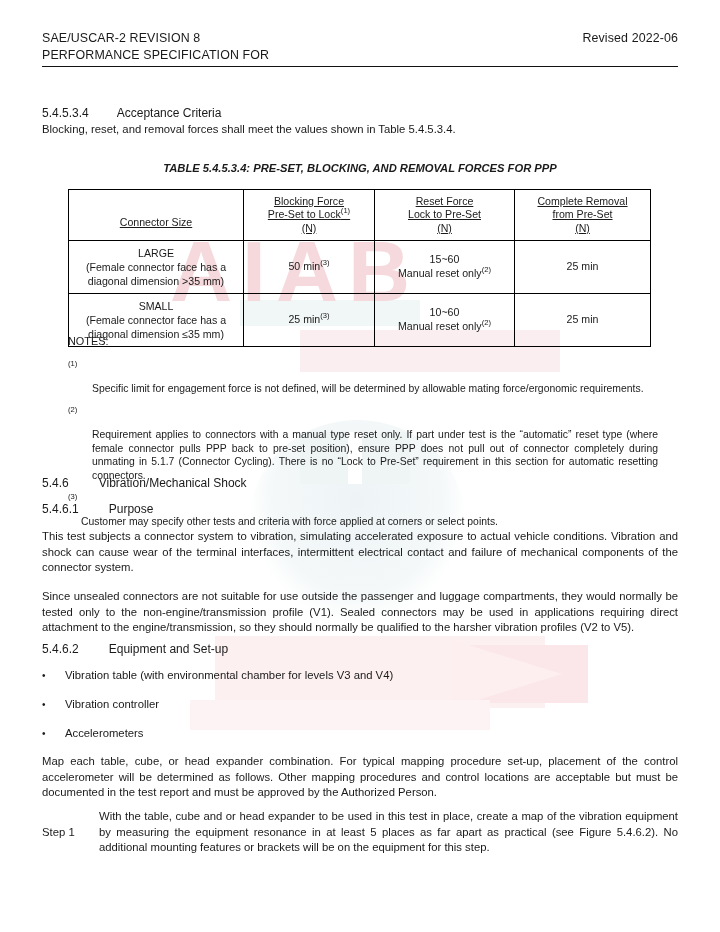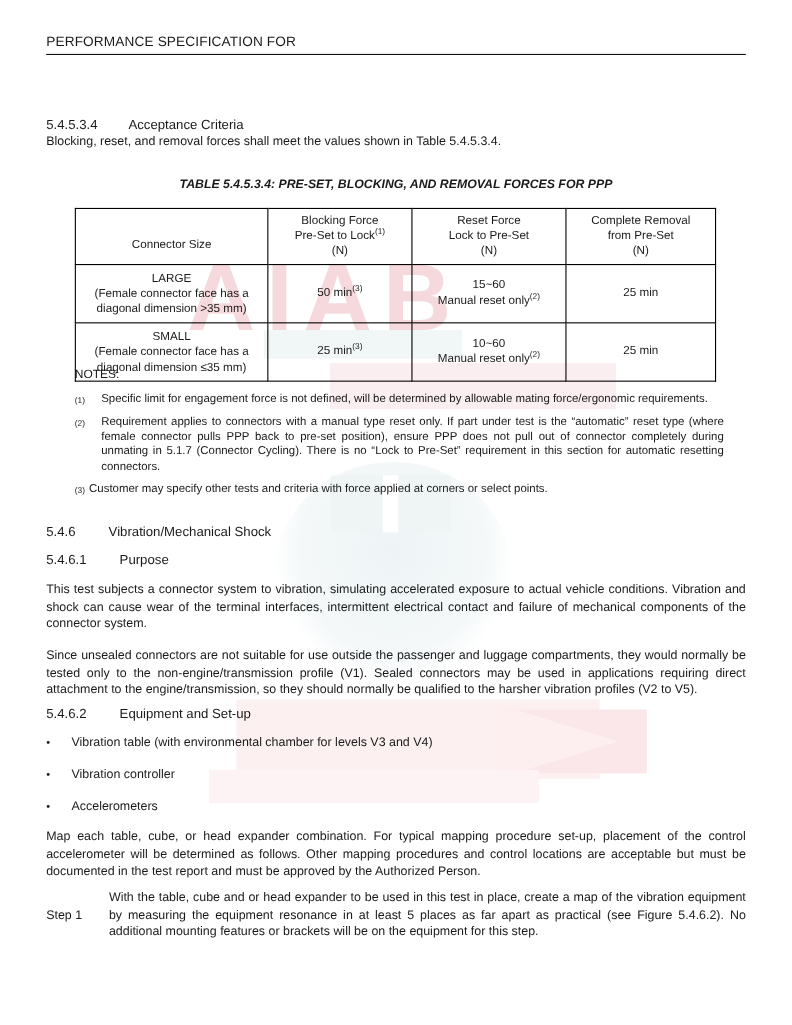--- a/index.html
+++ b/index.html
@@ -162,39 +162,39 @@
     font-size: 10.6px;
     line-height: 13.6px;
     text-align: center;
     vertical-align: middle;
     padding: 3px 2px;
   }
   .col-size  { width: 175px; }
   .col-block { width: 131px; }
   .col-reset { width: 140px; }
   .col-remov { width: 136px; }
-  td.hdr-cell { height: 44px; }
+  td.hdr-cell { height: 44px; text-decoration: underline; }
   td.size-cell { height: 46px; }
   .size-label-wrap { line-height: 14.2px; }
   .size-title { display: block; }
   .size-sub { display: block; }
   .hdr-size-inner { padding-top: 16px; }
   sup { font-size: 7.6px; vertical-align: super; line-height: 0; }
 
   
   .notes-wrap { position: absolute; left: 68px; top: 334px; width: 610px; }
   .notes-title { font-size: 10.9px; line-height: 15px; }
   .note-item {
     display: flex;
     font-size: 10.4px;
     line-height: 13.4px;
     margin-top: 7px;
   }
   .note-marker { flex: 0 0 auto; font-size: 7.6px; padding-top: 1px; }
-  .note-text { text-align: justify; }
+  .note-text { text-align: justify; margin-top: 26px; }
   .note-1 .note-marker, .note-2 .note-marker { width: 24px; }
   .note-1 .note-text, .note-2 .note-text { width: 566px; }
   .note-3 .note-marker { width: 13px; }
   .note-3 .note-text { width: 577px; }
 
   
   .bullet-item {
     display: flex;
     font-size: 11.3px;
     line-height: 15.5px;
@@ -222,20 +222,24 @@
     <div class="wm wm-pink-band"></div>
     <div class="wm wm-pink-tall"></div>
     <div class="wm wm-pink-arrow"></div>
     <div class="wm wm-pink-low"></div>
   </div>
 
   <div class="content">
 
     <div class="doc-header">
       <div class="hdr-row">
+        <span>SAE/USCAR-2 REVISION 8</span>
+        <span>Revised 2022-06</span>
+      </div>
+      <div class="hdr-row">
         <span>PERFORMANCE SPECIFICATION FOR</span>
       </div>
       <div class="hdr-rule"></div>
     </div>
 
     <div class="sec-block" style="top:105px;">
       <div class="sec-heading"><span>5.4.5.3.4</span><span style="display:inline-block;width:28px;"></span><span>Acceptance Criteria</span></div>
     </div>
     <div class="sec-block" style="top:122px;">
       <p class="para">Blocking, reset, and removal forces shall meet the values shown in Table 5.4.5.3.4.</p>

